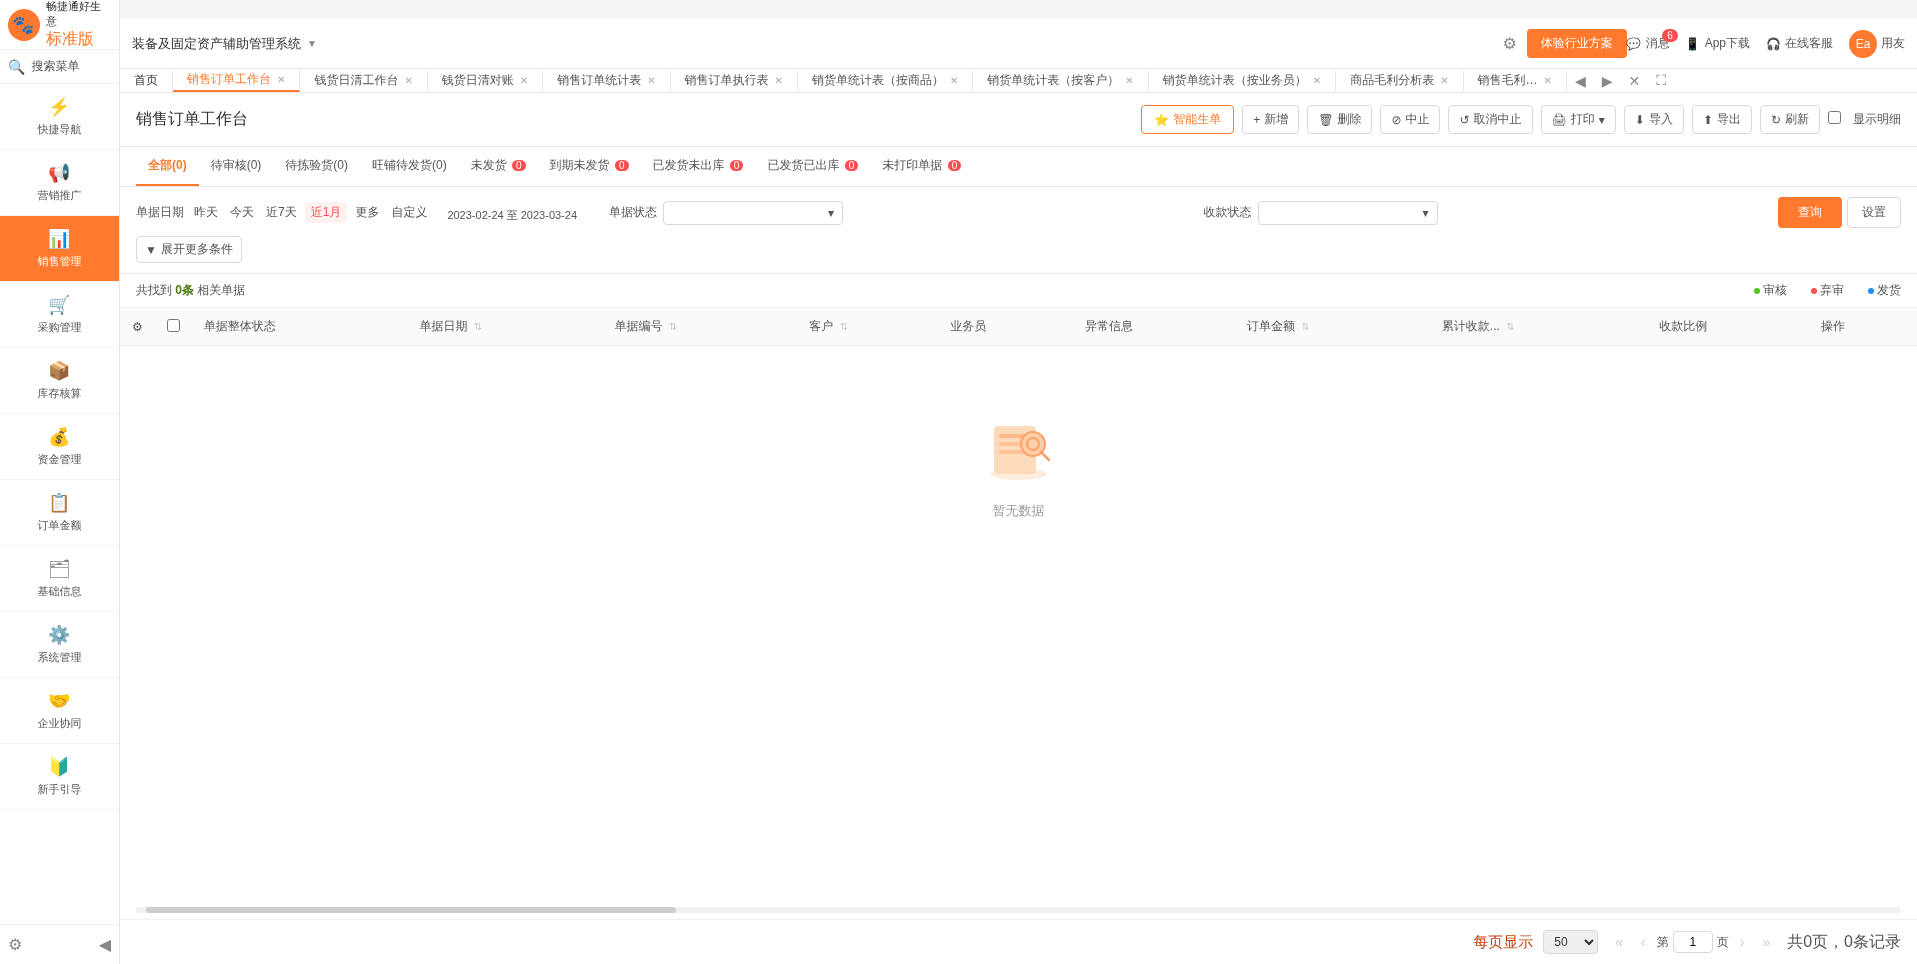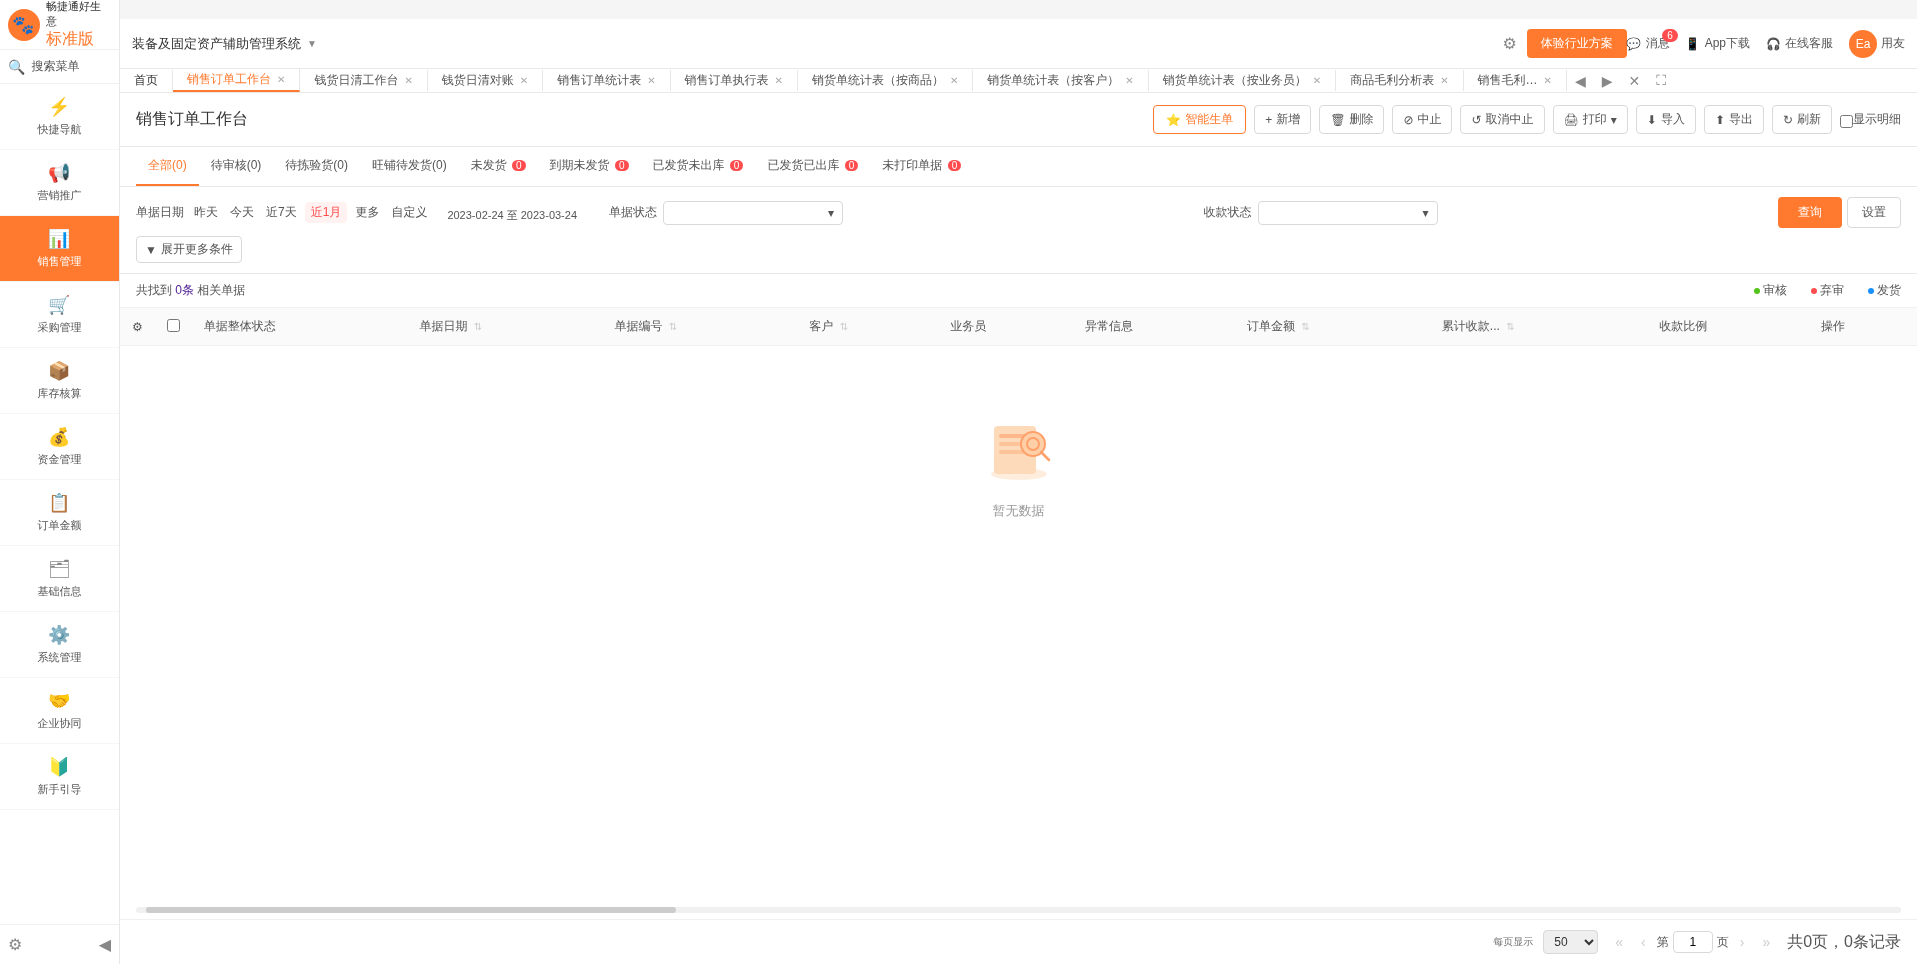--- a/index.html
+++ b/index.html
@@ -55,26 +55,26 @@
 
     
     .content { flex: 1; overflow: auto; background: #f5f7fa; display: flex; flex-direction: column; }
 
     
     .page-header { background: #fff; padding: 12px 16px; display: flex; align-items: center; justify-content: space-between; border-bottom: 1px solid #e8e8e8; flex-shrink: 0; }
     .page-title { font-size: 16px; color: #333; font-weight: 500; }
     .page-actions { display: flex; align-items: center; gap: 8px; }
     .btn-smart { background: #fff; border: 1px solid #ff7a2e; color: #ff7a2e; padding: 5px 12px; border-radius: 4px; font-size: 12px; cursor: pointer; display: flex; align-items: center; gap: 4px; }
     .btn-action { background: #fff; border: 1px solid #d9d9d9; color: #555; padding: 5px 10px; border-radius: 4px; font-size: 12px; cursor: pointer; display: flex; align-items: center; gap: 4px; }
-    .checkbox-label { display: flex; align-items: flex-end; gap: 0; font-size: 12px; color: #555; cursor: pointer; }
+    .checkbox-label { display: flex; align-items: flex-start; gap: 12px; font-size: 12px; color: #555; cursor: pointer; }
 
     
     .filter-tabs { background: #fff; padding: 0 16px; border-bottom: 1px solid #e8e8e8; display: flex; align-items: center; flex-shrink: 0; }
     .filter-tab { padding: 10px 12px; font-size: 12px; color: #555; cursor: pointer; border-bottom: 2px solid transparent; white-space: nowrap; }
-    .filter-tab.active { color: #ff7a2e; border-bottom-color: #ff7a2e; }
+    .filter-tab.active { color: #ff7a2e; border-bottom-color: #ff7a2e; font-weight: bold; }
     .filter-tab .count-badge { background: #ff4d4f; color: #fff; border-radius: 10px; padding: 0 4px; font-size: 10px; margin-left: 2px; }
 
     
     .search-conditions { background: #fff; padding: 10px 16px; border-bottom: 1px solid #e8e8e8; flex-shrink: 0; }
     .search-row { display: flex; align-items: center; gap: 12px; flex-wrap: wrap; }
     .search-field { display: flex; align-items: center; gap: 6px; }
     .search-label { color: #555; font-size: 12px; white-space: nowrap; }
     .date-filter { display: flex; align-items: center; gap: 4px; font-size: 12px; }
     .date-option { color: #555; cursor: pointer; padding: 2px 4px; border-radius: 3px; }
     .date-option.active { color: #ff4d4f; background: #fff2f0; border-radius: 4px; padding: 2px 6px; }
@@ -100,21 +100,21 @@
     .th-checkbox { width: 36px; text-align: center; }
     .th-settings { width: 30px; }
 
     
     .empty-state { flex: 1; display: flex; flex-direction: column; align-items: center; justify-content: center; padding: 60px 20px; }
     .empty-icon { width: 80px; height: 80px; margin-bottom: 16px; }
     .empty-text { color: #999; font-size: 13px; }
 
     
     .pagination { background: #fff; padding: 10px 16px; display: flex; align-items: center; justify-content: flex-end; border-top: 1px solid #f0f0f0; flex-shrink: 0; gap: 10px; }
-    .page-size-label { color: #737373; font-size: 10px; }
+    .page-size-label { color: #c2410c; font-size: 15px; }
     .page-size-select { border: 1px solid #d9d9d9; border-radius: 4px; padding: 3px 6px; font-size: 12px; color: #333; cursor: pointer; }
     .page-nav { display: flex; align-items: center; gap: 4px; }
     .page-btn { color: #555; font-size: 14px; cursor: pointer; padding: 2px 6px; border: 1px solid transparent; border-radius: 3px; }
     .page-btn.disabled { color: #ccc; cursor: not-allowed; }
     .page-input-wrap { display: flex; align-items: center; gap: 4px; font-size: 12px; color: #555; }
     .page-input { width: 40px; border: 1px solid #d9d9d9; border-radius: 4px; padding: 3px 6px; text-align: center; font-size: 12px; }
     .page-total { font-size: 16px; color: #555; }
 
     
     .content::-webkit-scrollbar { width: 6px; height: 6px; }
@@ -400,21 +400,21 @@
         <div class="expand-btn" style="display:inline-flex;">
           <span>▼</span>
           <span>展开更多条件</span>
         </div>
       </div>
     </div>
 
     <div class="table-area">
       <div class="table-info">
         <span class="table-count">
-          共找到 <span style="color:#4c1d95;font-weight:400;">0条</span> 相关单据
+          共找到 <span style="color:#4d7c0f;font-weight:700;">0条</span> 相关单据
         </span>
         <div class="table-batch-actions">
           <div class="batch-btn">
             <span style="width:6px;height:6px;border-radius:50%;background:#52c41a;display:inline-block;"></span>
             <span>审核</span>
           </div>
           <div class="batch-btn">
             <span style="width:6px;height:6px;border-radius:50%;background:#ff4d4f;display:inline-block;"></span>
             <span>弃审</span>
           </div>

